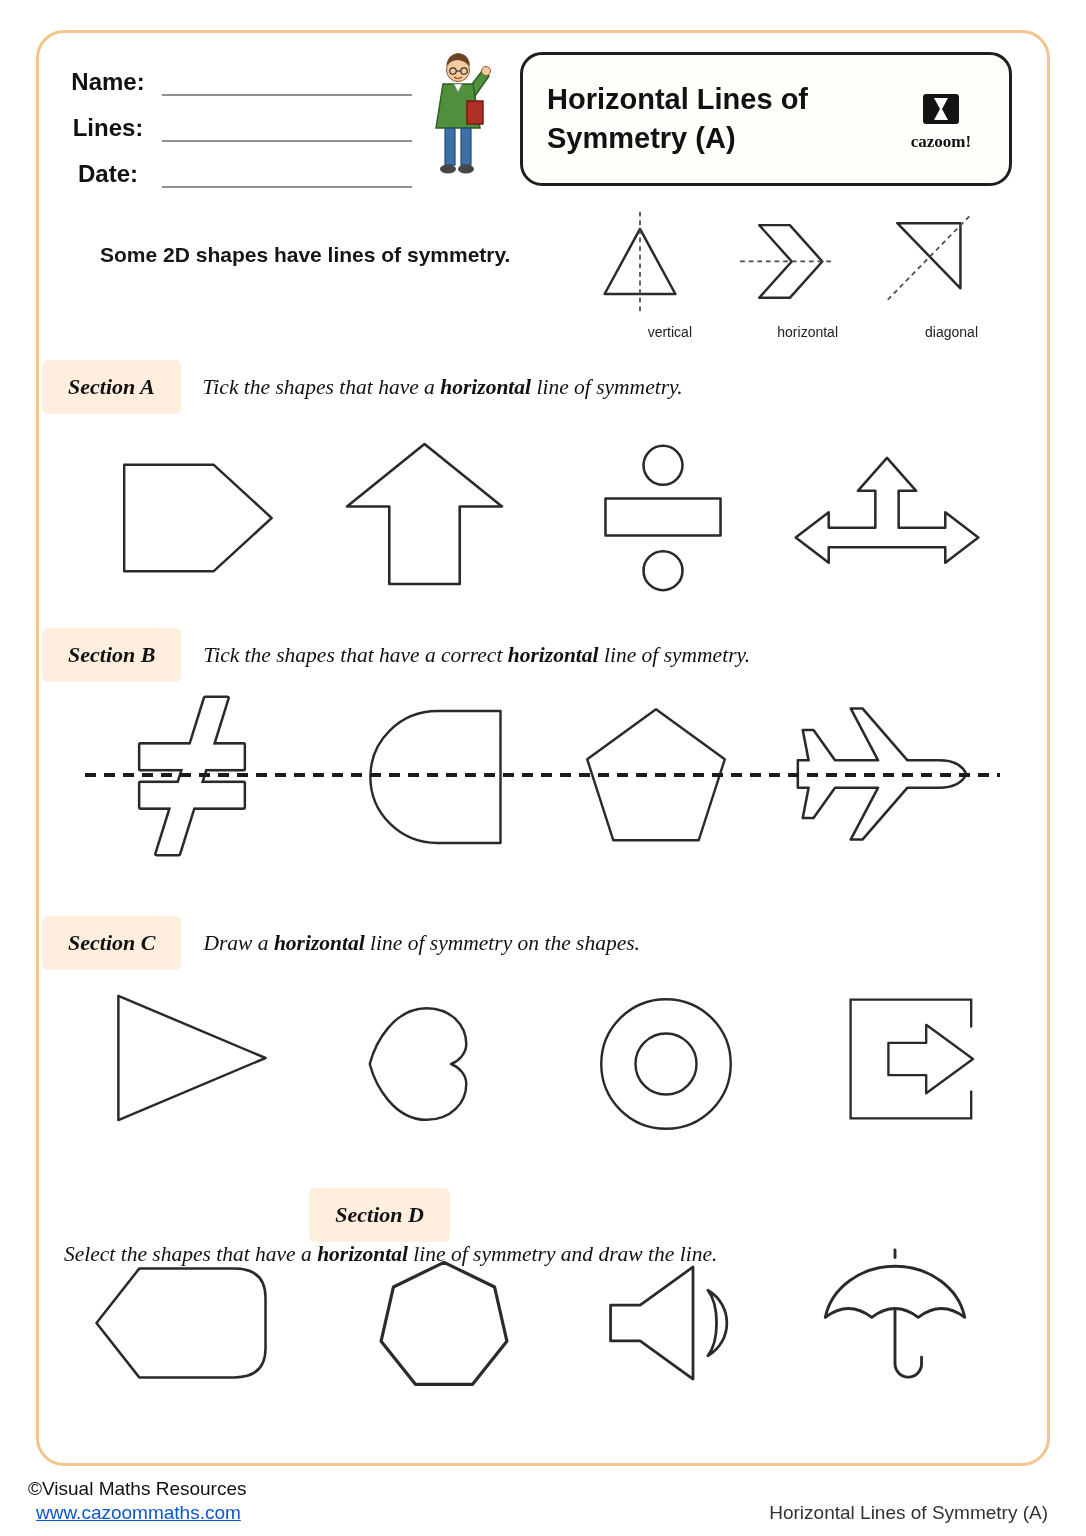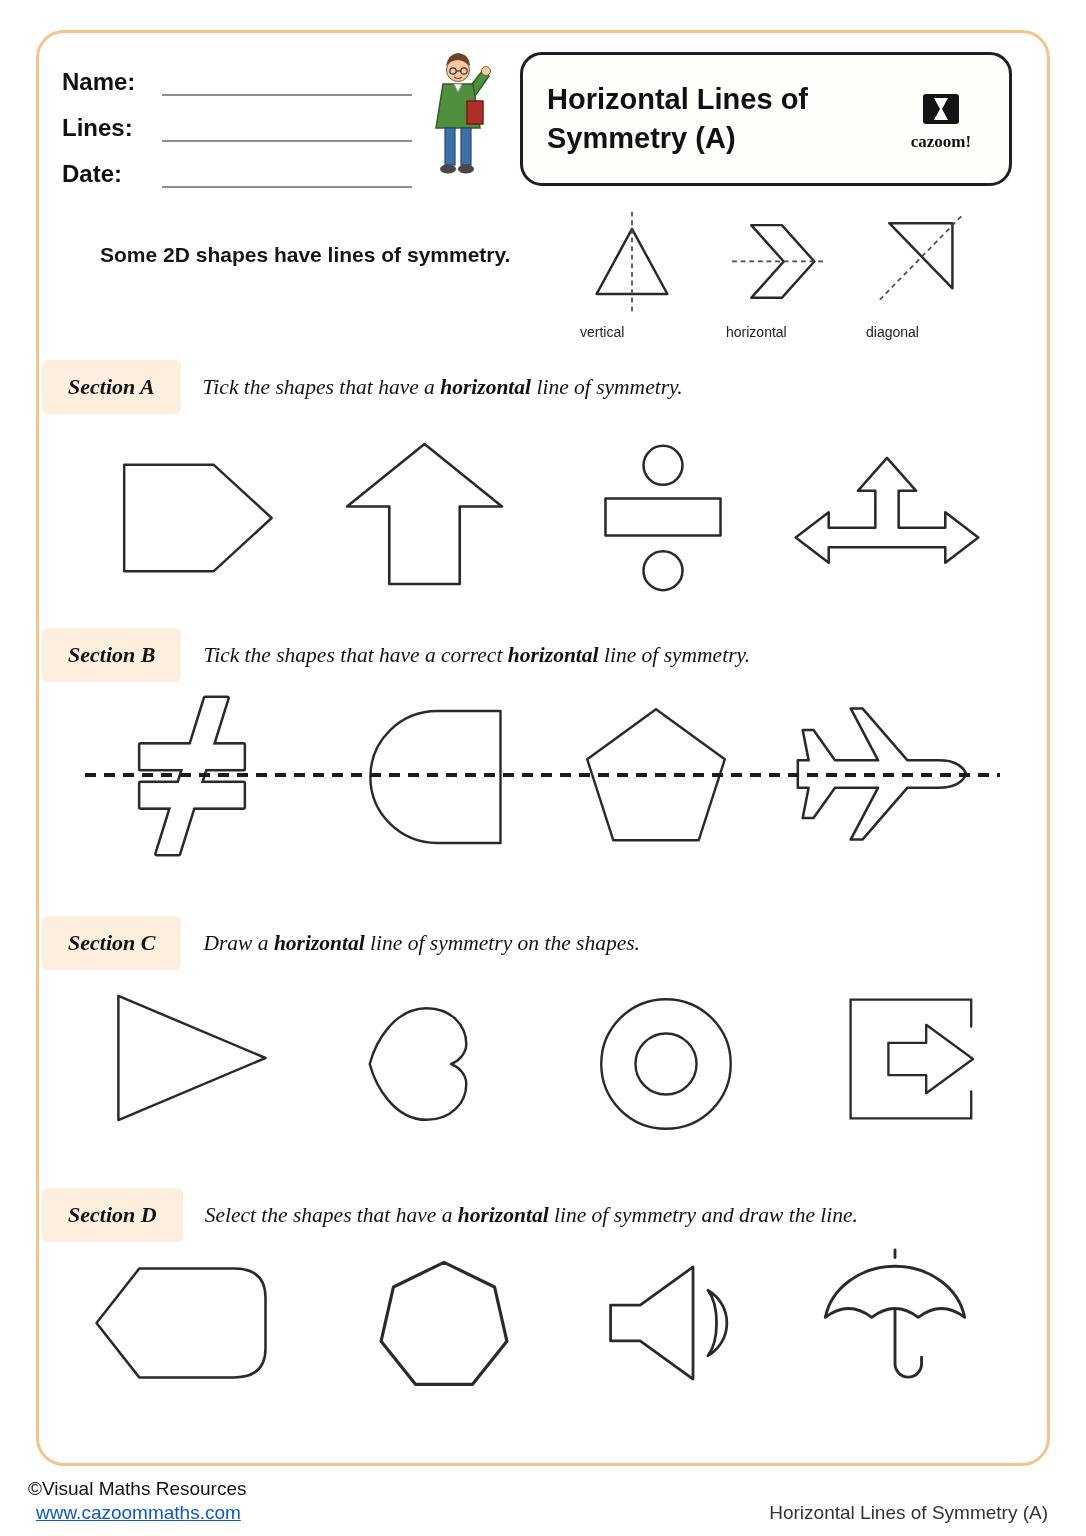--- a/index.html
+++ b/index.html
@@ -3,47 +3,47 @@
 <meta charset="utf-8">
 <style>
   * { margin:0; padding:0; box-sizing:border-box; }
   body { background:#fff; font-family:"Liberation Sans", sans-serif; }
   .page { position:relative; width:1086px; height:1536px; background:#fff; overflow:hidden; }
   .frame { position:absolute; left:36px; top:30px; width:1014px; height:1436px;
            border:3px solid #f3c48c; border-radius:28px; }
 
   
   .fields { position:absolute; left:62px; top:58px; width:350px; }
-  .field-row { display:flex; align-items:flex-end; height:38px; margin-bottom:8px; }
+  .field-row { display:flex; align-items:flex-end; height:38px; margin-bottom:8px;text-align:center; }
   .field-label { font-size:24px; font-weight:700; color:#111; width:92px; }
   .field-line { flex:1; border-bottom:2px solid #8f8f8f; height:30px; margin-left:8px; }
 
   .teacher { position:absolute; left:412px; top:46px; }
 
   .title-box { position:absolute; left:520px; top:52px; width:492px; height:134px;
                border:3px solid #1f1f1f; border-radius:22px; display:flex; align-items:center;
                padding:10px 24px; background:#fffefb; }
   .title-text { flex:1; font-size:29px; font-weight:700; color:#111; line-height:1.35; }
   .brand { width:88px; text-align:center;margin-top:7px; }
   .brand-name { font-family:"Liberation Serif", serif; font-weight:700; font-size:17px; color:#111; margin-top:2px; }
 
   
   .intro { position:absolute; left:100px; top:238px; font-size:21px; font-weight:700; color:#161616; line-height:1.6; }
-  .example { position:absolute; top:206px; width:112px; text-align:left; }
+  .example { position:absolute; top:206px; width:112px; text-align:right; }
   .example .lbl { font-size:14px; color:#222; margin-top:4px; }
   .ex-1 { left:580px; } .ex-2 { left:726px; } .ex-3 { left:866px; }
 
   
   .section-head { position:absolute; left:42px; display:flex; align-items:center; }
   .pill { background:#fdeedd; border-radius:6px; padding:14px 26px; font-family:"Liberation Serif", serif;
           font-style:italic; font-weight:700; font-size:22px; color:#111; }
   .instruction { margin-left:22px; font-family:"Liberation Serif", serif; font-style:italic;
                  font-size:21.5px; color:#111; }
   .instruction b { font-weight:700; }
-  .sh-a { top:360px; } .sh-b { top:628px; } .sh-c { top:916px; } .sh-d { top:1188px; }
+  .sh-a { top:360px; } .sh-b { top:628px; } .sh-c { top:916px; } .sh-d { top:1188px;flex-direction:column; }
 
   .shape { position:absolute; z-index:1; }
   svg .outline { fill:#fff; stroke:#2a2a2a; stroke-width:2.6; stroke-linejoin:round; }
   svg .thin    { fill:none; stroke:#2a2a2a; stroke-width:2.6; stroke-linecap:round; }
   svg .dash    { stroke:#4a4a4a; stroke-width:1.8; stroke-dasharray:5 4; fill:none; }
 
   .symline { position:absolute; left:85px; top:773px; width:915px; height:3.5px; z-index:5;
              background:repeating-linear-gradient(90deg,#1c1c1c 0 11px,transparent 11px 19px); }
 
   

